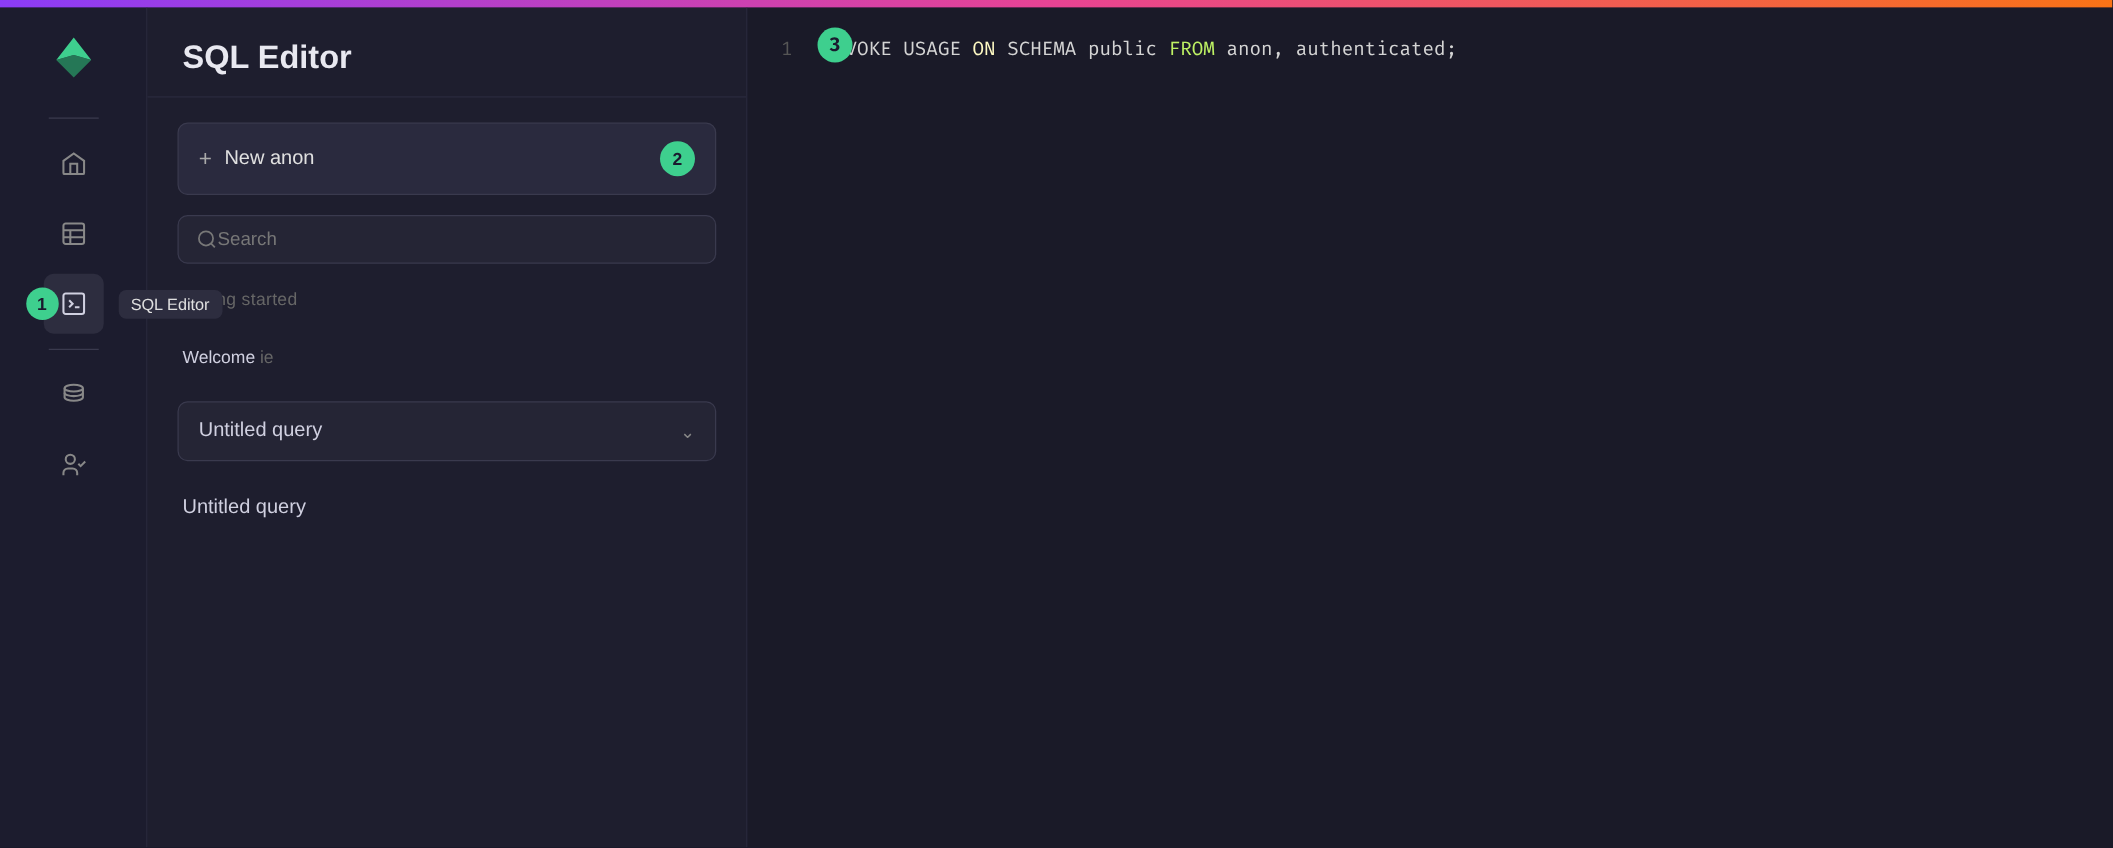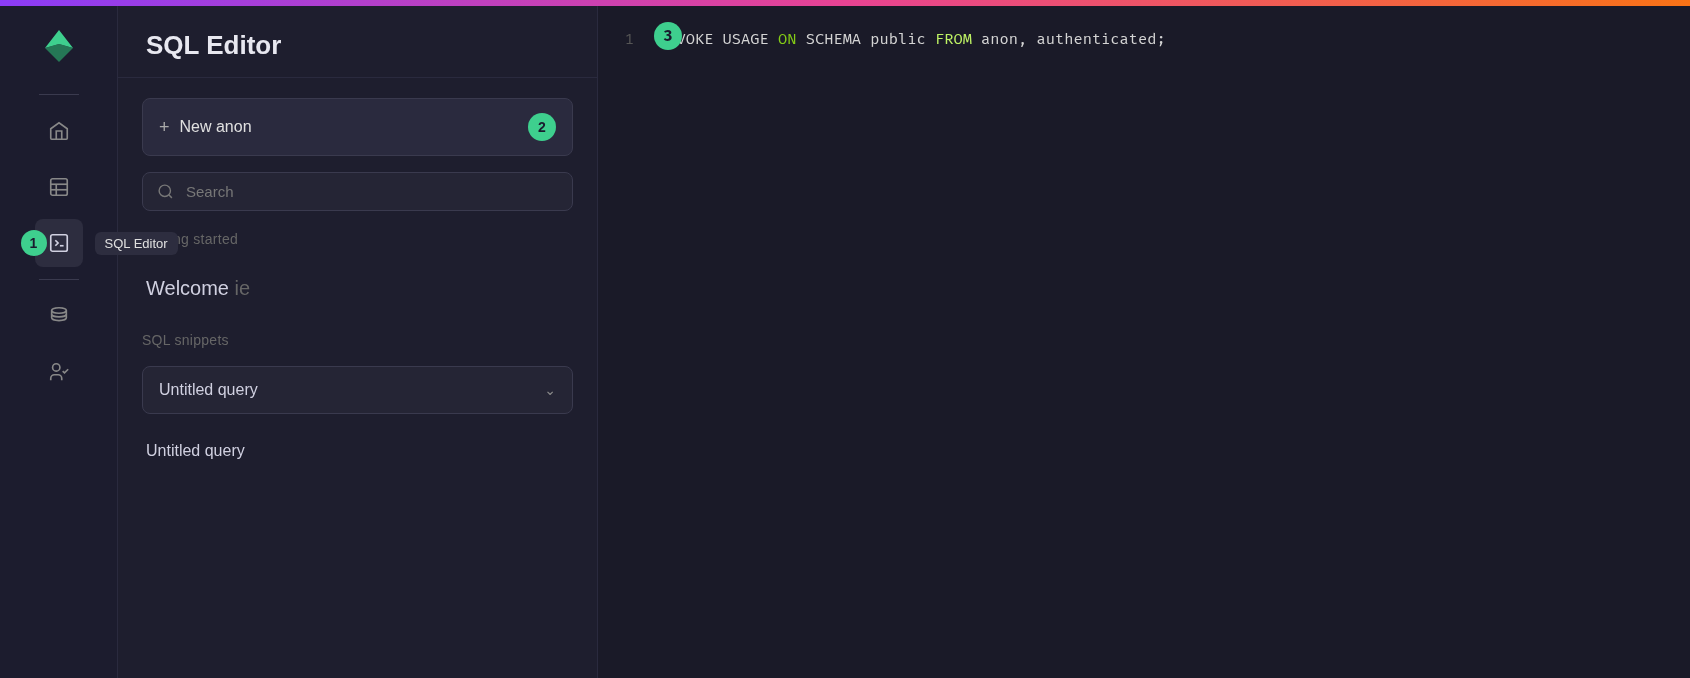--- a/index.html
+++ b/index.html
@@ -180,21 +180,21 @@
     }
 
     
     .search-box {
       display: flex;
       align-items: center;
       background: #252535;
       border: 1px solid #3a3a4e;
       border-radius: 8px;
       padding: 10px 14px;
-      gap: 12px;
+      gap: 0;
       color: #888;
     }
 
     .search-box input {
       background: transparent;
       border: none;
       outline: none;
       color: #aaa;
       font-size: 15px;
       flex: 1;
@@ -273,21 +273,21 @@
       color: #555;
       user-select: none;
       flex-shrink: 0;
     }
 
     .code-text {
       color: #d4d4d4;
       white-space: pre;
     }
 
-    .kw-on { color: #84cc16; }
+    .kw-on { color: #fef9c3; }
     .kw-from { color: #bef264; }
 
     
     .step3-badge {
       position: absolute;
       left: 56px;
       top: 16px;
       width: 28px;
       height: 28px;
       border-radius: 50%;
@@ -382,24 +382,23 @@
         <svg width="17" height="17" viewBox="0 0 24 24" fill="none" stroke="#777" stroke-width="2">
           <circle cx="11" cy="11" r="8"></circle>
           <line x1="21" y1="21" x2="16.65" y2="16.65"></line>
         </svg>
         <input type="text" placeholder="Search" style="">
       </div>
 
       <div class="section-label">Getting started</div>
 
       <div class="query-item plain">
-        <span style="color:#d0d0e0; font-size:20px;">Welcome&nbsp;<span style="color:#666;">ie</span></span>
+        <span style="color:#d0d0e0; font-size:14px;">Welcome&nbsp;<span style="color:#666;">ie</span></span>
       </div>
 
-      <div class="section-label">SQL snippets</div>
 
       <div class="query-item">
         <span>Untitled query</span>
         <span class="chevron-icon">⌄</span>
       </div>
 
       <div class="query-item plain">
         <span>Untitled query</span>
       </div>
 

